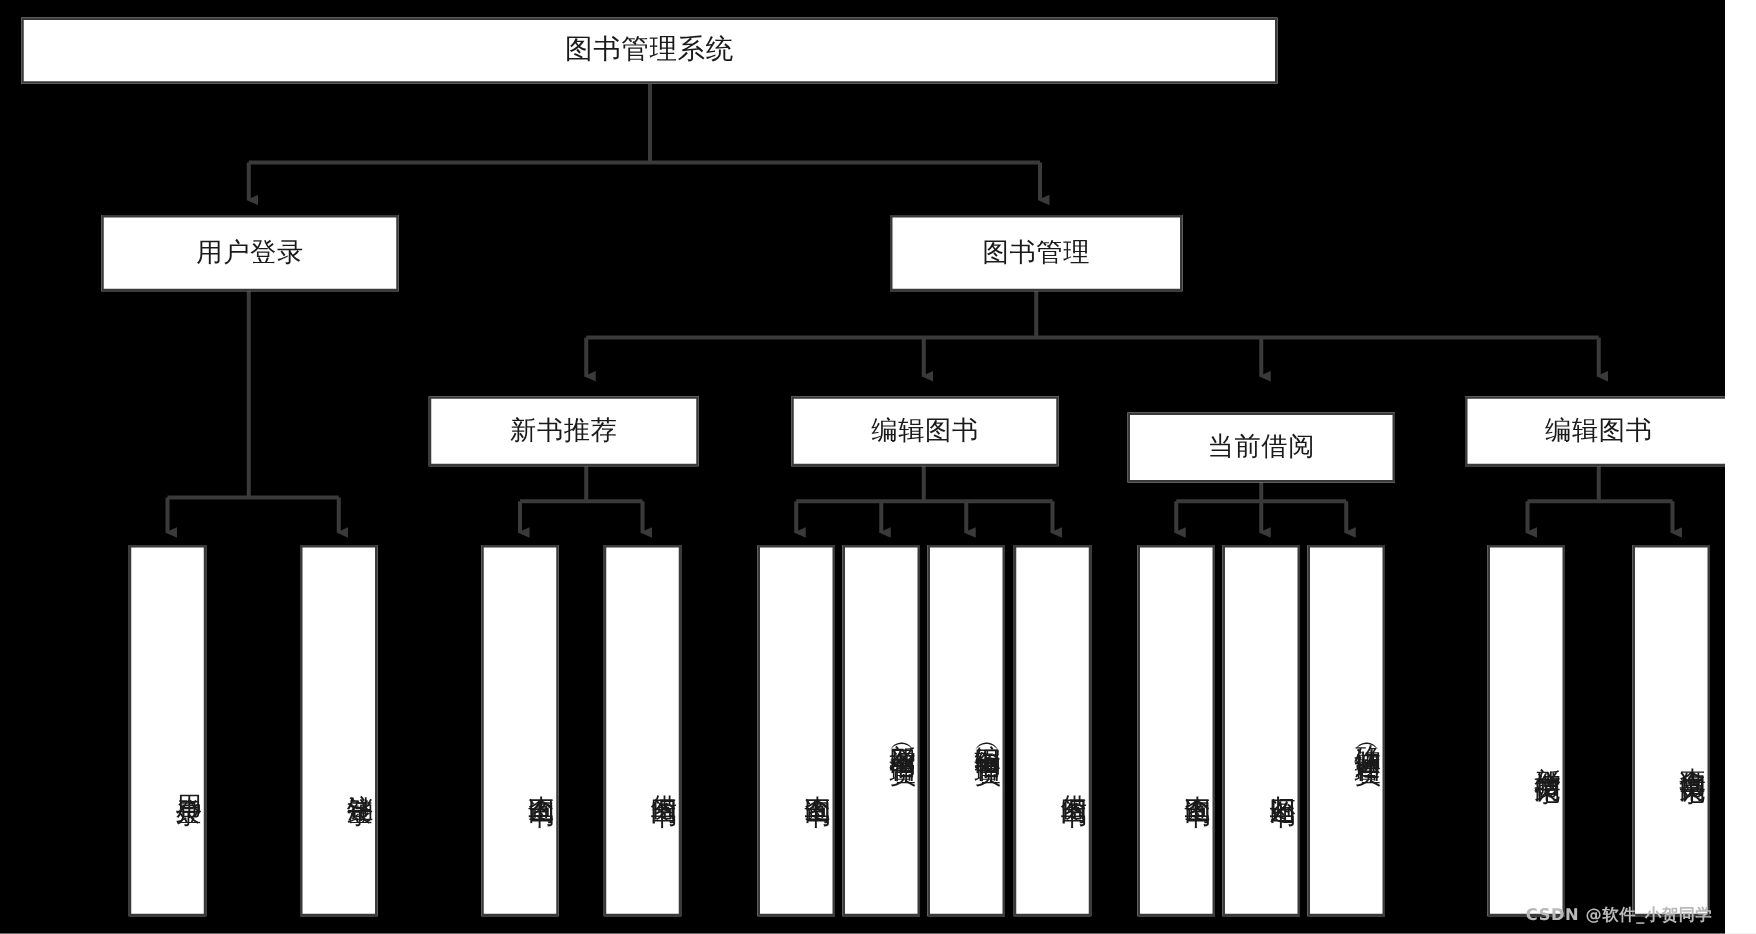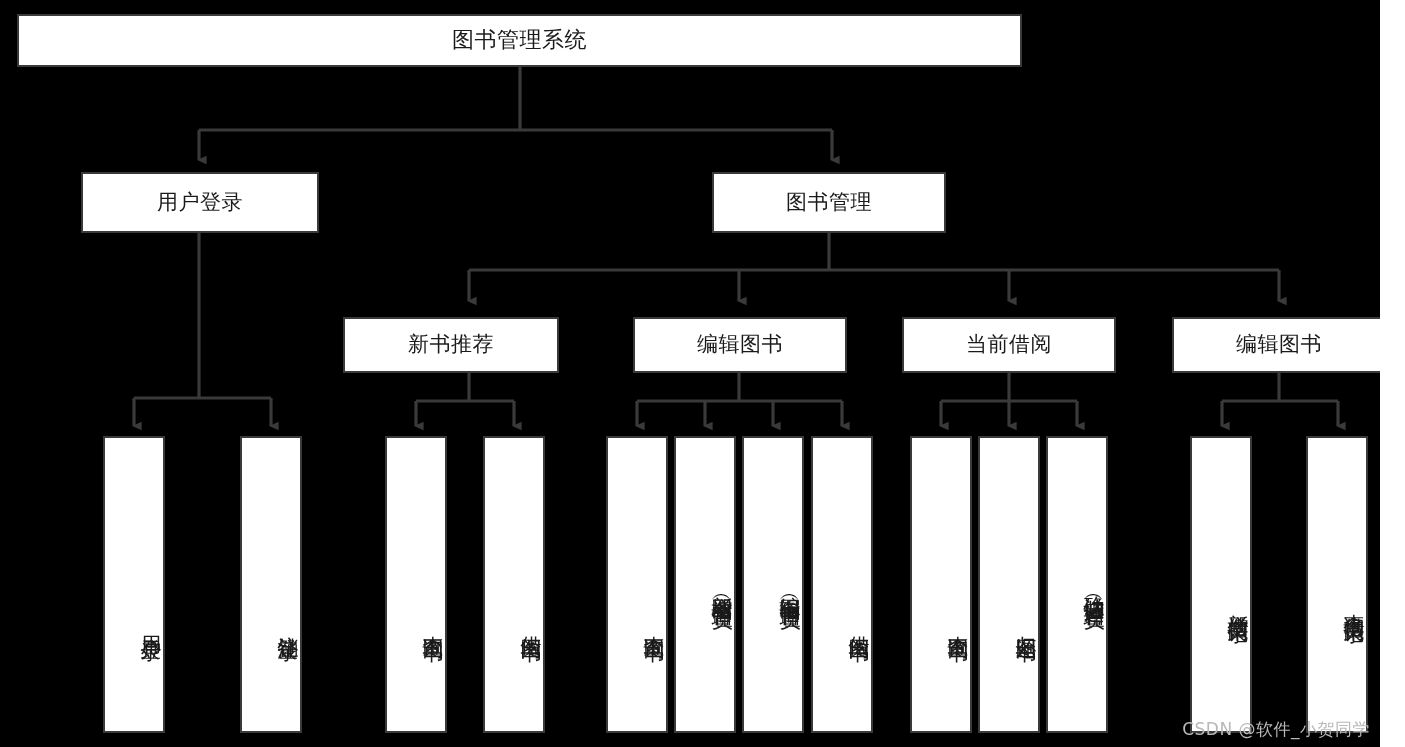--- a/index.html
+++ b/index.html
@@ -56,25 +56,26 @@
   }
   .node-v .vtext {
     writing-mode: vertical-rl;
     text-orientation: upright;
     white-space: nowrap;
   }
   #watermark {
     position: absolute;
     right: 10px;
     bottom: 6px;
-    font-size: 17px;
+    font-size: 13px;
     color: #b9b9b9;
     letter-spacing: 0.5px;
     white-space: nowrap;
     user-select: none;
+    font-weight: bold;
   }
 </style>
 </head>
 <body>
 
 <div id="diagram-root">
 
   <svg id="edges-layer" viewBox="0 0 1405 747" width="1405" height="747" xmlns="http://www.w3.org/2000/svg">
     <defs>
       <marker id="arrowhead" markerWidth="10" markerHeight="10" refX="4.2" refY="7.6" orient="auto" markerUnits="userSpaceOnUse">
@@ -135,21 +136,21 @@
   <div class="node node-h" style="left:712px; top:172px; width:234px; height:61px;">
     <span>图书管理</span>
   </div>
 
   <div class="node node-h" style="left:343px; top:317px; width:216px; height:56px;">
     <span>新书推荐</span>
   </div>
   <div class="node node-h" style="left:633px; top:317px; width:214px; height:56px;">
     <span>编辑图书</span>
   </div>
-  <div class="node node-h" style="left:902px; top:317px; width:214px; height:56px;">
+  <div class="node node-h" style="left:902px; top:330px; width:214px; height:56px;">
     <span>当前借阅</span>
   </div>
   <div class="node node-h" style="left:1172px; top:317px; width:214px; height:56px;">
     <span>编辑图书</span>
   </div>
 
   <div class="node node-v" style="left:103px; top:436px; width:62px; height:297px; padding-top:76px;">
     <span class="vtext">用户登录</span>
   </div>
   <div class="node node-v" style="left:240px; top:436px; width:62px; height:297px; padding-top:76px;">

